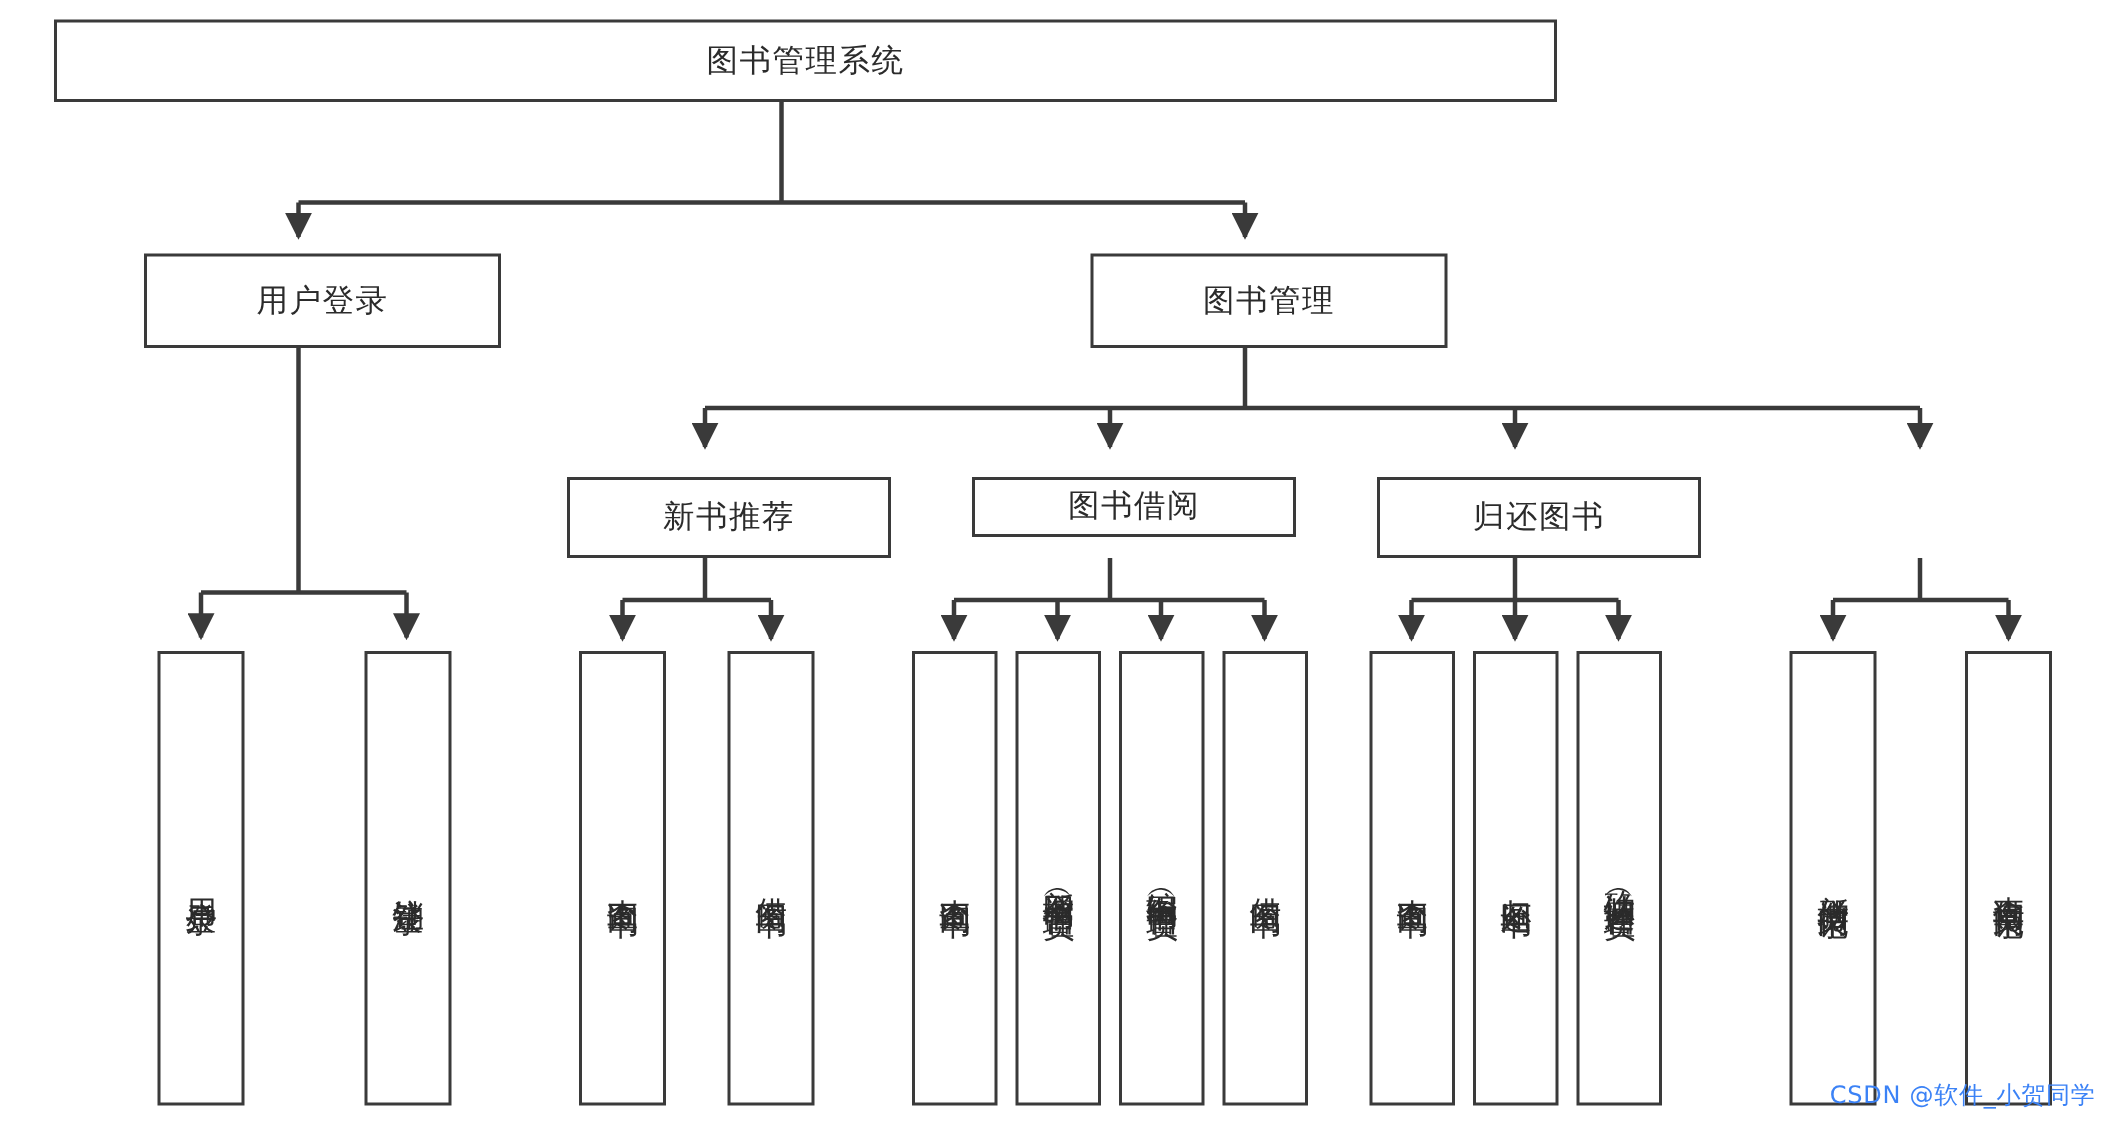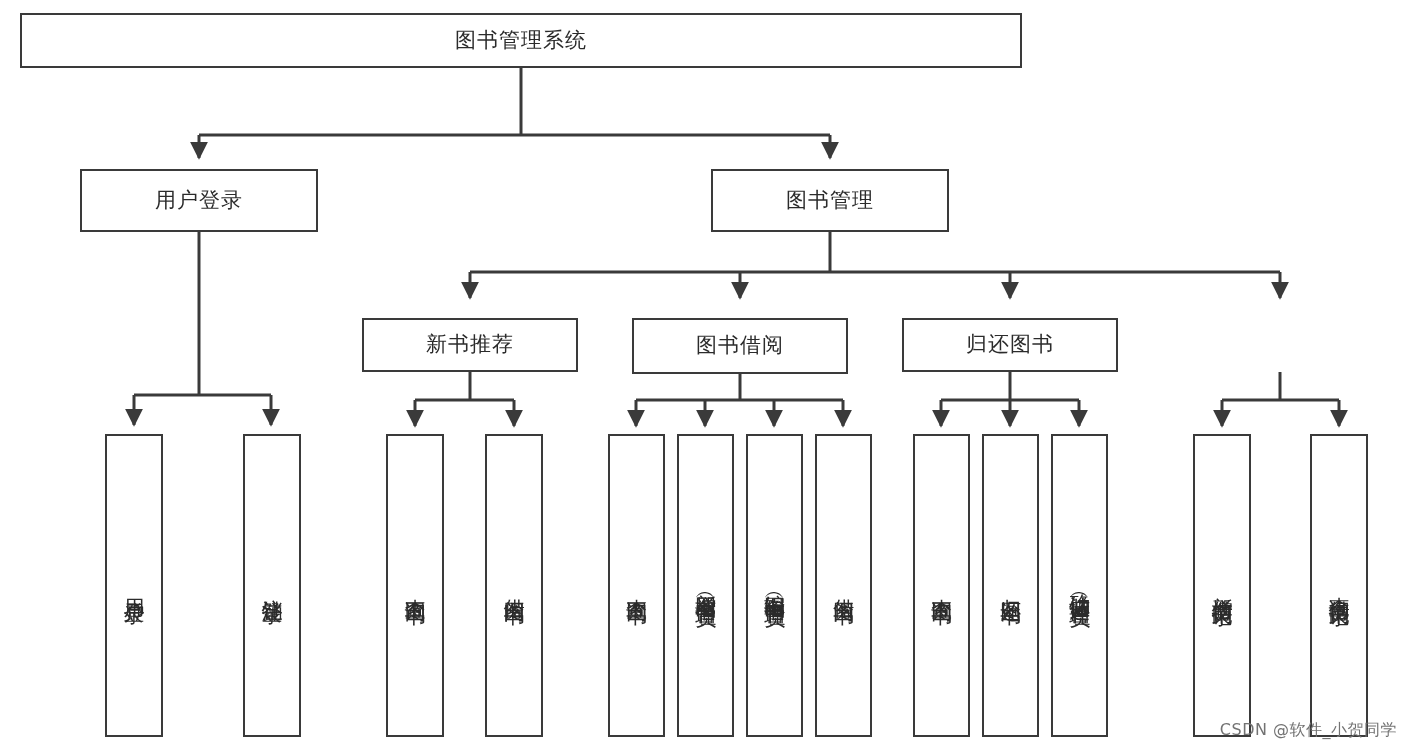--- a/index.html
+++ b/index.html
@@ -29,20 +29,21 @@
     display:flex;
     align-items:center;
     justify-content:center;
     text-align:center;
     color:#2b2b2b;
   }
   .node.horiz{
     font-size:21px;
     letter-spacing:1px;
     line-height:1.2;
+    margin-left:16px;
   }
   .node.vert{
     writing-mode:vertical-rl;
     text-orientation:upright;
     font-size:21px;
     line-height:1.35;
     letter-spacing:2px;
     padding:4px 0;
   }
   .node.vert .vtext{
@@ -50,21 +51,21 @@
     text-orientation:upright;
     display:block;
     white-space:normal;
     max-height:100%;
   }
   .watermark{
     position:absolute;
     right:8px;
     bottom:6px;
     font-size:16px;
-    color:#737373;
+    color:#3b82f6;
     letter-spacing:0.5px;
     white-space:nowrap;
     user-select:none;
   }
 </style>
 </head>
 <body>
 
 <div id="canvas">
 
@@ -125,21 +126,21 @@
   <div class="node horiz" style="left:80px;top:169px;width:238px;height:63px;">
     <span>用户登录</span>
   </div>
   <div class="node horiz" style="left:362px;top:318px;width:216px;height:54px;">
     <span>新书推荐</span>
   </div>
 
   <div class="node horiz" style="left:711px;top:169px;width:238px;height:63px;">
     <span>图书管理</span>
   </div>
-  <div class="node horiz" style="left:632px;top:318px;width:216px;height:56px;">
+  <div class="node horiz" style="left:632px;top:318px;width:216px;height:40px;">
     <span>图书借阅</span>
   </div>
   <div class="node horiz" style="left:902px;top:318px;width:216px;height:54px;">
     <span>归还图书</span>
   </div>
 
   <div class="node vert" style="left:105px;top:434px;width:58px;height:303px;">
     <span class="vtext">用户登录</span>
   </div>
   <div class="node vert" style="left:243px;top:434px;width:58px;height:303px;">

